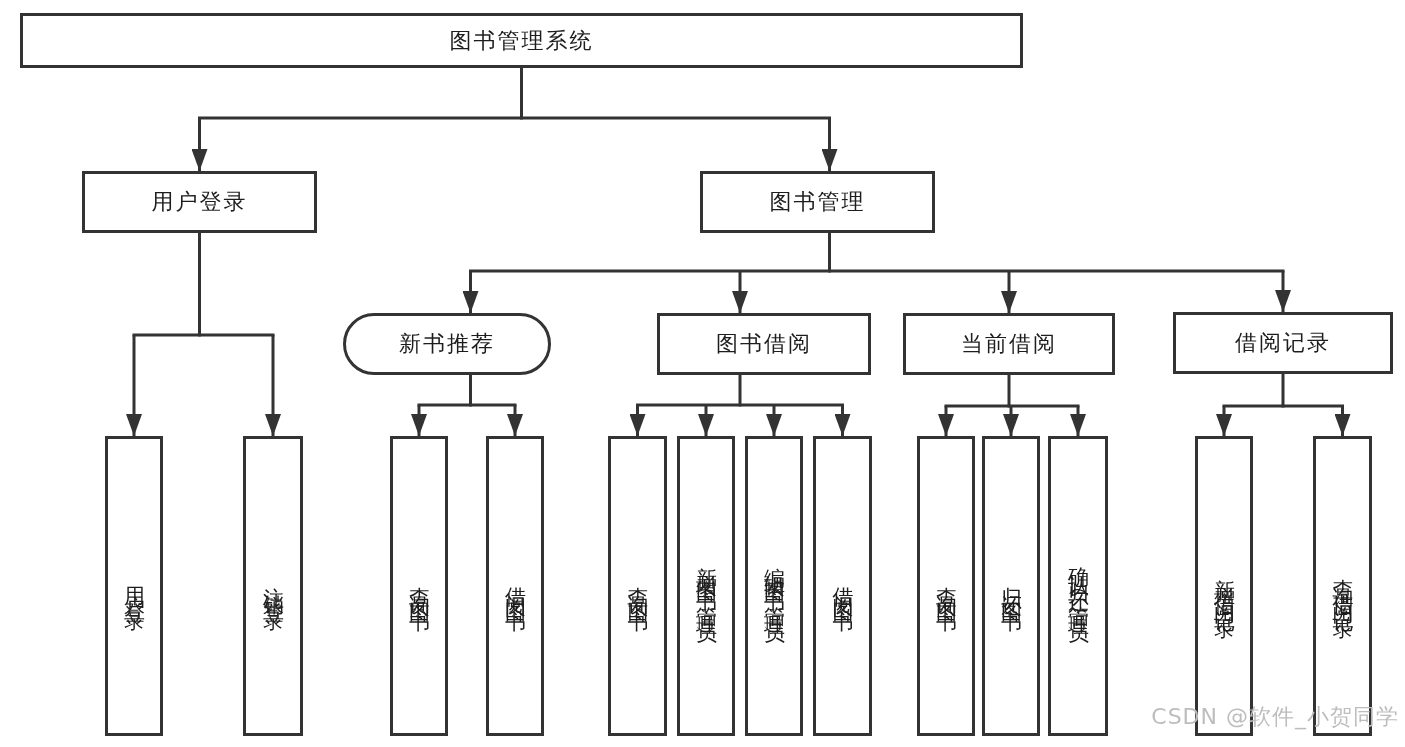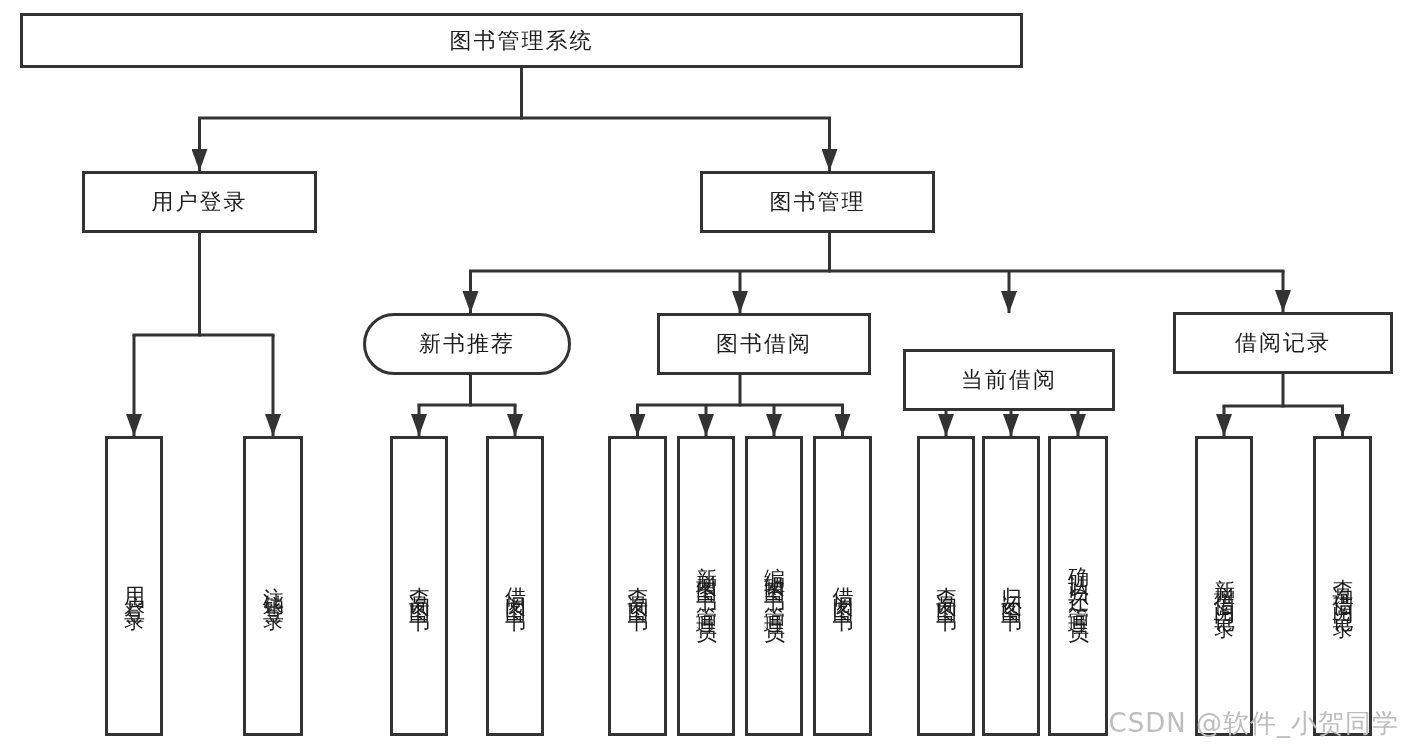--- a/index.html
+++ b/index.html
@@ -34,22 +34,22 @@
   .node.vertical .node-label {
     writing-mode: vertical-rl;
     text-orientation: mixed;
     font-size: 21px;
     letter-spacing: 8px;
     line-height: 1;
   }
   .watermark {
     position: absolute;
     right: 6px;
-    bottom: 6px;
-    font-size: 26px;
+    bottom: 15px;
+    font-size: 22px;
     letter-spacing: 1px;
     color: var(--watermark, #bdbdbd);
     z-index: 5;
     white-space: nowrap;
   }
 </style>
 </head>
 <body>
 
 <div class="stage">
@@ -98,27 +98,27 @@
   <div class="nodes">
       <div class="node horizontal" style="left: 20px; top: 13px; width: 1003px; height: 55px;">
         <span class="node-label">图书管理系统</span>
       </div>
       <div class="node horizontal" style="left: 82px; top: 171px; width: 235px; height: 62px;">
         <span class="node-label">用户登录</span>
       </div>
       <div class="node horizontal" style="left: 700px; top: 171px; width: 235px; height: 62px;">
         <span class="node-label">图书管理</span>
       </div>
-      <div class="node horizontal" style="left: 363px; top: 313px; width: 208px; height: 62px; border-radius: 31px;">
+      <div class="node horizontal" style="left: 343px; top: 313px; width: 208px; height: 62px; border-radius: 31px;">
         <span class="node-label">新书推荐</span>
       </div>
       <div class="node horizontal" style="left: 633px; top: 313px; width: 214px; height: 62px; margin-left: 24px;">
         <span class="node-label">图书借阅</span>
       </div>
-      <div class="node horizontal" style="left: 903px; top: 313px; width: 212px; height: 62px; margin-top: 36px;">
+      <div class="node horizontal" style="left: 903px; top: 313px; width: 212px; height: 62px;">
         <span class="node-label">当前借阅</span>
       </div>
       <div class="node horizontal" style="left: 1173px; top: 312px; width: 220px; height: 62px;">
         <span class="node-label">借阅记录</span>
       </div>
       <div class="node vertical" style="left: 105px; top: 436px; width: 58px; height: 300px;">
         <span class="node-label">用户登录</span>
       </div>
       <div class="node vertical" style="left: 243px; top: 436px; width: 60px; height: 300px;">
         <span class="node-label">注销登录</span>

